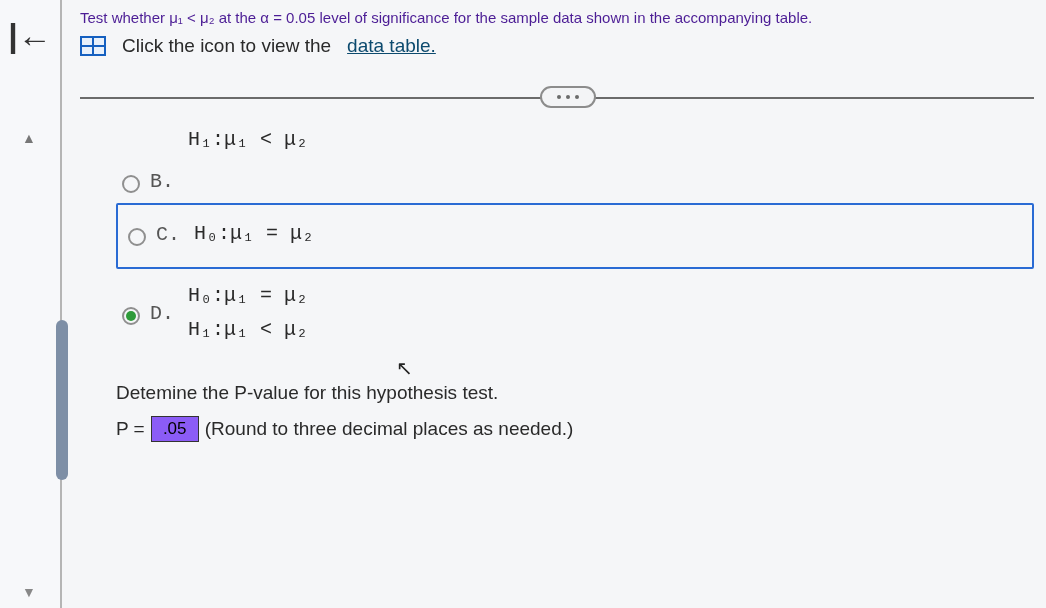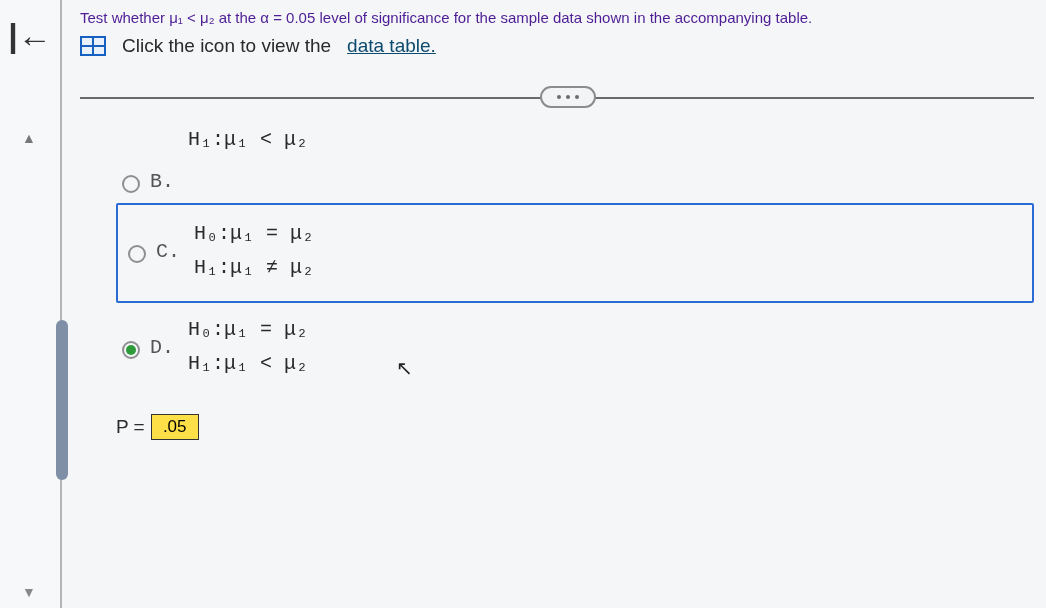--- a/index.html
+++ b/index.html
@@ -116,21 +116,21 @@
     font-size: 19px;
     line-height: 1.9;
   }
   .pv-row { display: flex; align-items: center; gap: 6px; flex-wrap: wrap; }
   .pv-input {
     width: 48px; height: 26px;
     border: 1.5px solid #333;
     text-align: center;
     font-size: 17px;
     font-family: inherit;
-    background: #fde047;
+    background: #8b5cf6;
   }
 </style>
 </head>
 <body>
 
 <div class="left-rail">
   <div class="back-icon">|←</div>
   <div class="scroll-up">▲</div>
   <div class="scroll-track"></div>
   <div class="scroll-down">▼</div>
@@ -171,38 +171,39 @@
       <div class="opt-text">
       </div>
     </div>
 
     <div class="selected-box">
       <div class="opt-row">
         <span class="radio"></span>
         <span class="opt-letter">C.</span>
         <div class="opt-text">
           <div>H₀:μ₁ = μ₂</div>
-          <div>H₁:μ₁ ≠ μ₂</div>
         </div>
       </div>
     </div>
 
     <div class="opt-row">
       <span class="radio checked"></span>
       <span class="opt-letter">D.</span>
       <div class="opt-text">
         <div>H₀:μ₁ = μ₂</div>
         <div>H₁:μ₁ &lt; μ₂</div>
       </div>
     </div>
 
   </div>
 
   <div class="pval-section">
+    <div>Detemine the P-value for this hypothesis test.</div>
     <div class="pv-row">
       <span>P =</span>
       <input class="pv-input" value=".05" style="">
+      <span>(Round to three decimal places as needed.)</span>
     </div>
   </div>
 
 </div>
 
 <div class="cursor">↖</div>
 
 </body></html>

